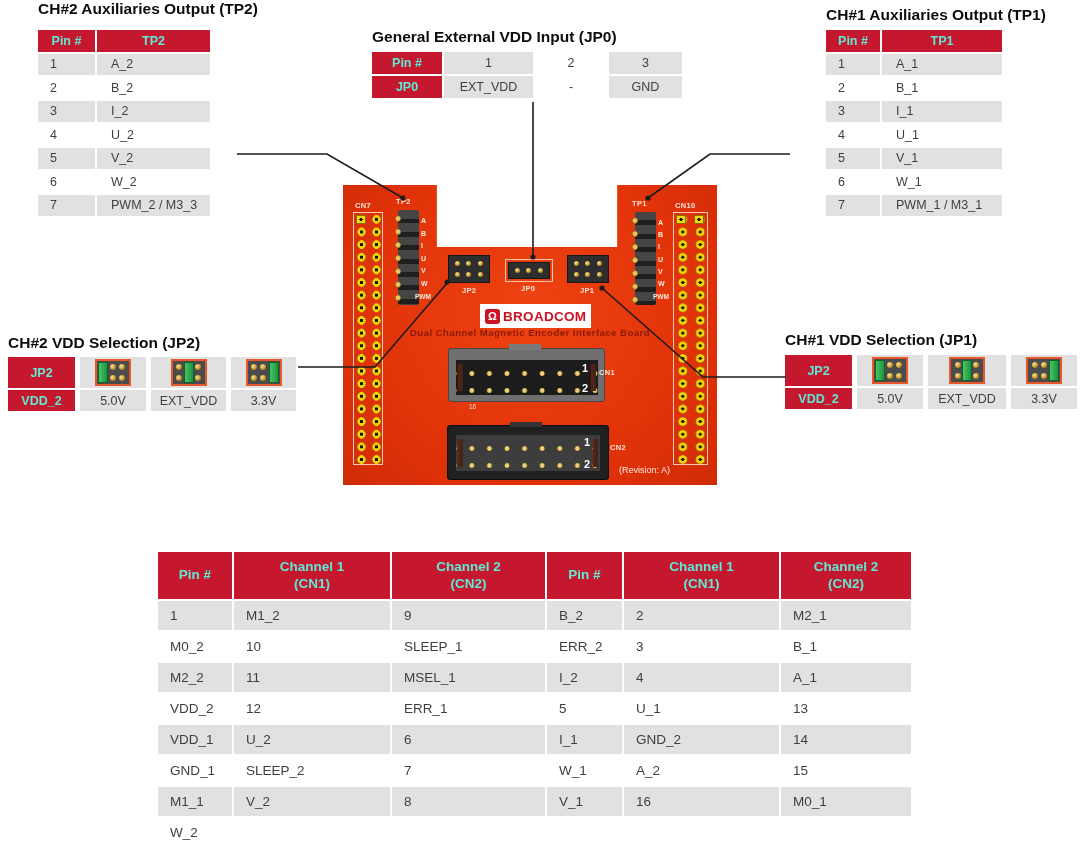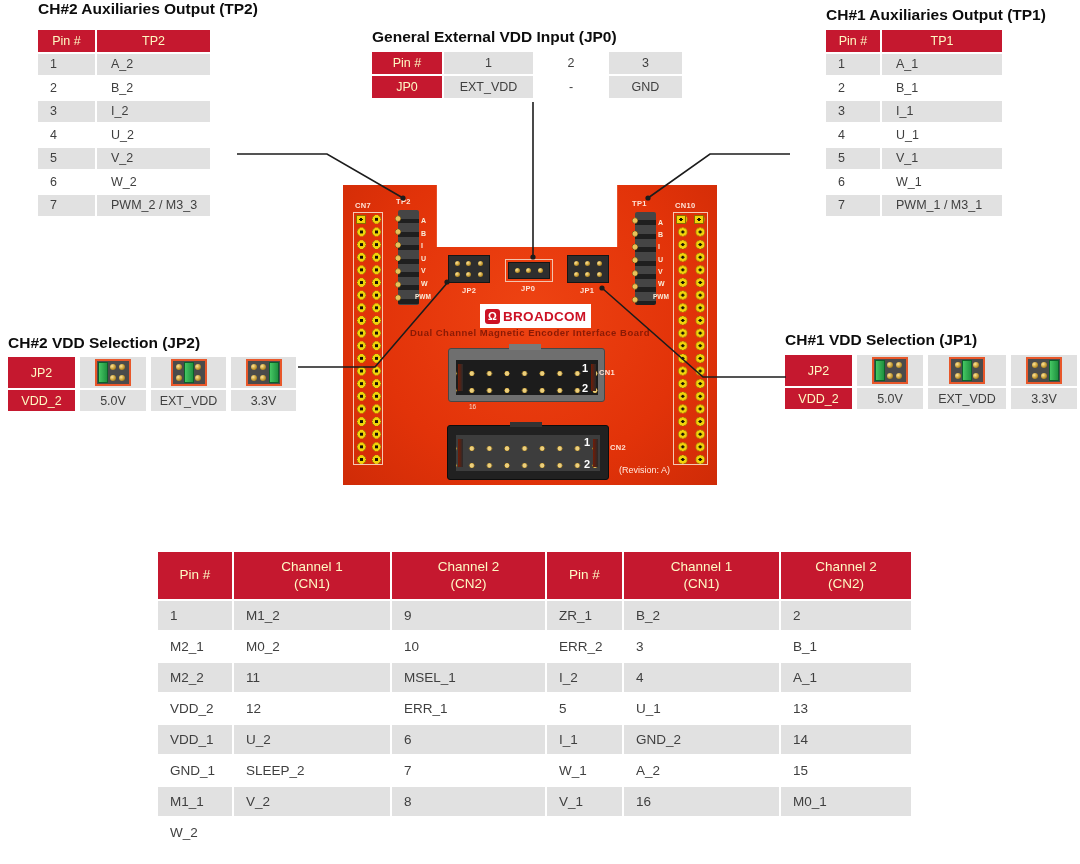--- a/index.html
+++ b/index.html
@@ -1,21 +1,21 @@
 <!DOCTYPE html>
 <html><head>
 <meta charset="utf-8">
 <style>
   html,body{margin:0;padding:0;background:#fff;}
   #canvas{position:relative;width:1080px;height:864px;background:#fff;overflow:hidden;
           font-family:"Liberation Sans",sans-serif;}
   .abs{position:absolute;}
   .title{font-weight:bold;font-size:15.5px;color:#0d0d0d;white-space:nowrap;}
   .grid{display:grid;box-sizing:border-box;}
-  .hc{background:#c5182f;color:#fef9c3;font-weight:normal;display:flex;align-items:center;justify-content:center;}
+  .hc{background:#c5182f;color:#5eead4;font-weight:bold;display:flex;align-items:center;justify-content:center;}
   .c{display:flex;align-items:center;color:#3f3f3f;}
   .cc{justify-content:center;}
   .gray{background:#e1e1e1;}
   .white{background:#fff;}
 
   
   .tt{grid-template-rows:repeat(8,21.5px);gap:2px;font-size:12.5px;}
   .tt2{grid-template-columns:57px 113px;}
   .tt1{grid-template-columns:54px 120px;}
   .tt .pinc{padding-left:12px;}
@@ -355,27 +355,27 @@
     <div class="hc">
         <span>Channel 1 (CN1)</span>
       </div>
     <div class="hc">
         <span>Channel 2 (CN2)</span>
       </div>
 
     <div class="c">1</div>
     <div class="c">M1_2</div>
     <div class="c">9</div>
-    <div class="c">ZR_1</div>
     <div class="c">B_2</div>
 
     <div class="c">2</div>
     <div class="c">M2_1</div>
     <div class="c">M0_2</div>
     <div class="c">10</div>
+    <div class="c">SLEEP_1</div>
     <div class="c">ERR_2</div>
 
     <div class="c">3</div>
     <div class="c">B_1</div>
     <div class="c">M2_2</div>
     <div class="c">11</div>
     <div class="c">MSEL_1</div>
     <div class="c">I_2</div>
 
     <div class="c">4</div>

